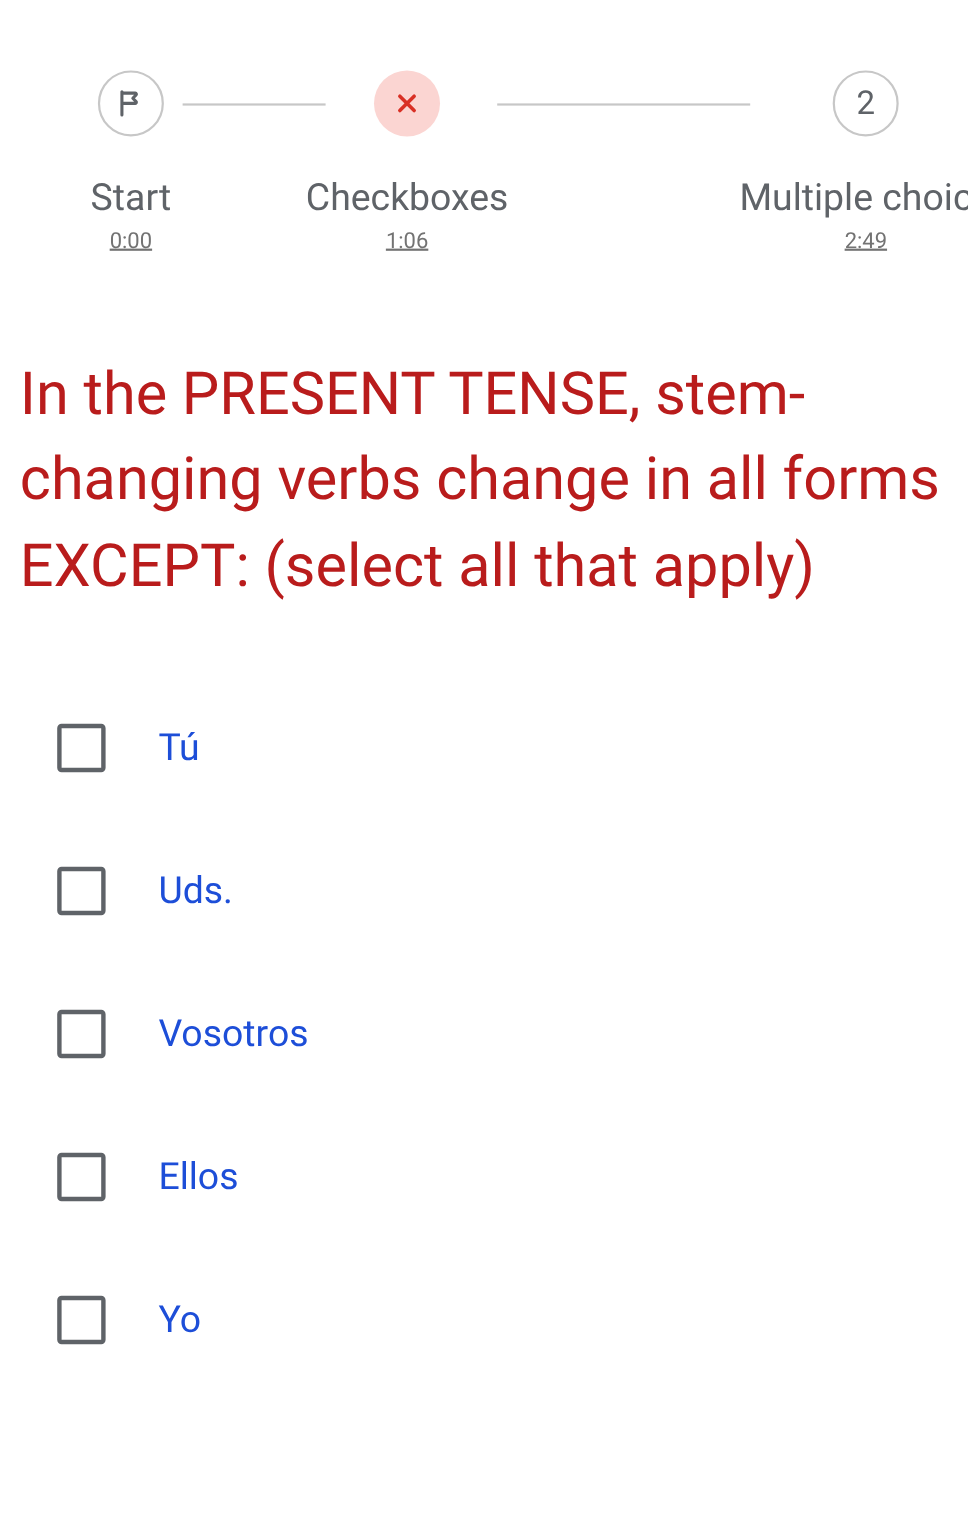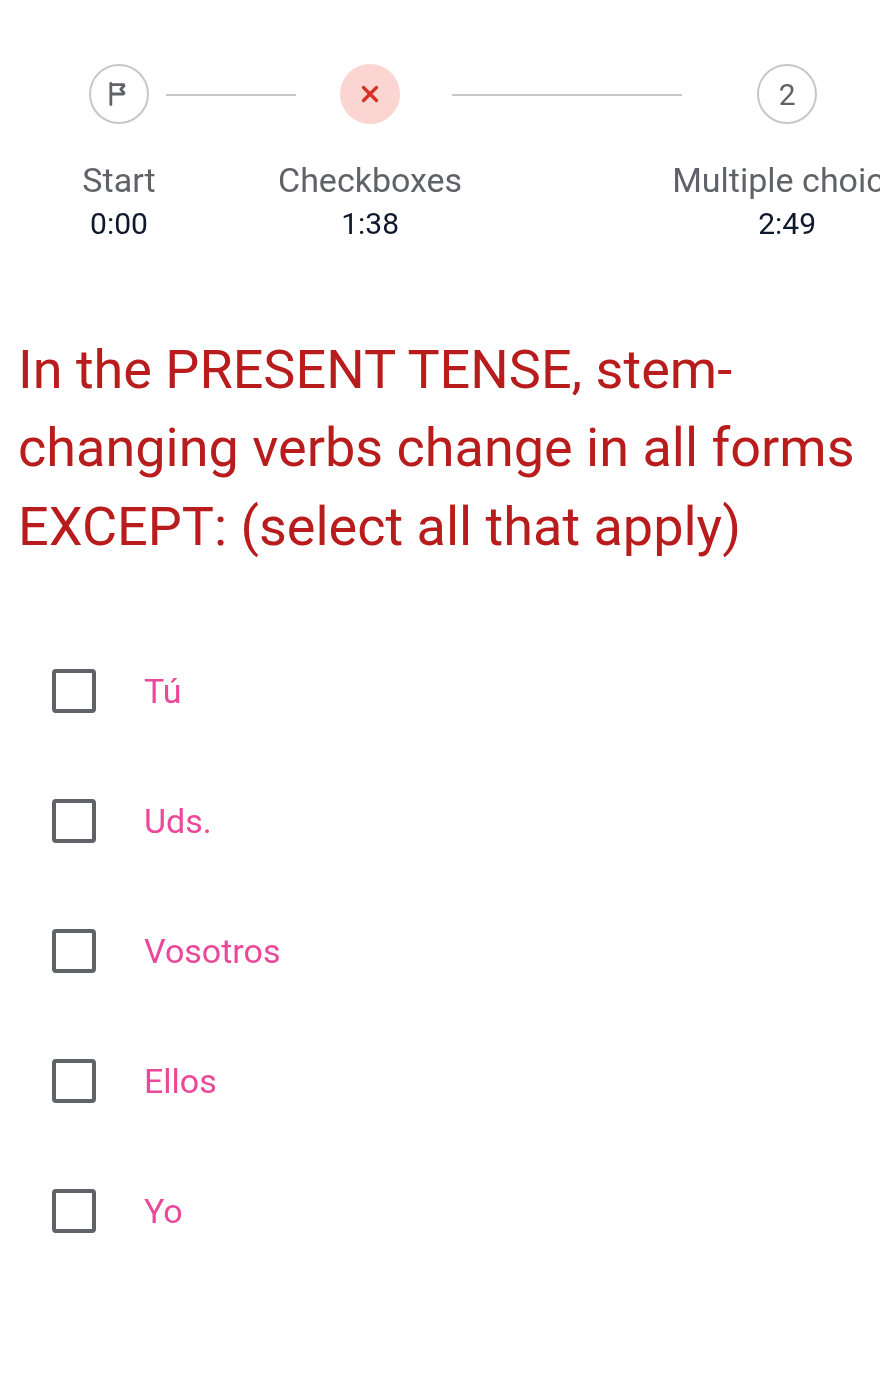--- a/index.html
+++ b/index.html
@@ -48,23 +48,24 @@
   }
   .step-label {
     margin-top: 36px;
     font-size: 34px;
     color: #5f6368;
     font-weight: 400;
     white-space: nowrap;
   }
   .step-time {
     margin-top: 6px;
-    font-size: 30px;
-    color: #0f172a;
+    font-size: 20px;
+    color: #737373;
     font-weight: 400;
+    text-decoration: underline;
   }
   
   .connector {
     flex: 0 0 auto;
     height: 2px;
     background: #c7c7c7;
     align-self: flex-start;
     margin-top: 30px; 
   }
   .c1 { width: 130px; margin-left: -28px; margin-right: -18px; }
@@ -101,21 +102,21 @@
     width: 44px;
     height: 44px;
     border: 4px solid #5f6368;
     border-radius: 4px;
     box-sizing: border-box;
     flex: 0 0 auto;
   }
   .option-label {
     margin-left: 48px;
     font-size: 34px;
-    color: #ec4899;
+    color: #1d4ed8;
   }
 </style>
 </head>
 <body>
 
 <div class="stepper">
 
   <div class="step first" style="margin-left:44px;">
     <div class="step-icon outline">
       <svg width="28" height="30" viewBox="0 0 24 24" fill="none">
@@ -129,21 +130,21 @@
 
   <div class="connector c1"></div>
 
   <div class="step second">
     <div class="step-icon filled">
       <svg width="26" height="26" viewBox="0 0 24 24">
         <path d="M6 6 L18 18 M18 6 L6 18" stroke="#d93025" stroke-width="3" stroke-linecap="round"></path>
       </svg>
     </div>
     <div class="step-label">Checkboxes</div>
-    <div class="step-time">1:38</div>
+    <div class="step-time">1:06</div>
   </div>
 
   <div class="connector c2"></div>
 
   <div class="step third">
     <div class="step-icon outline">
       <span class="step-number">2</span>
     </div>
     <div class="step-label">Multiple choice</div>
     <div class="step-time">2:49</div>

